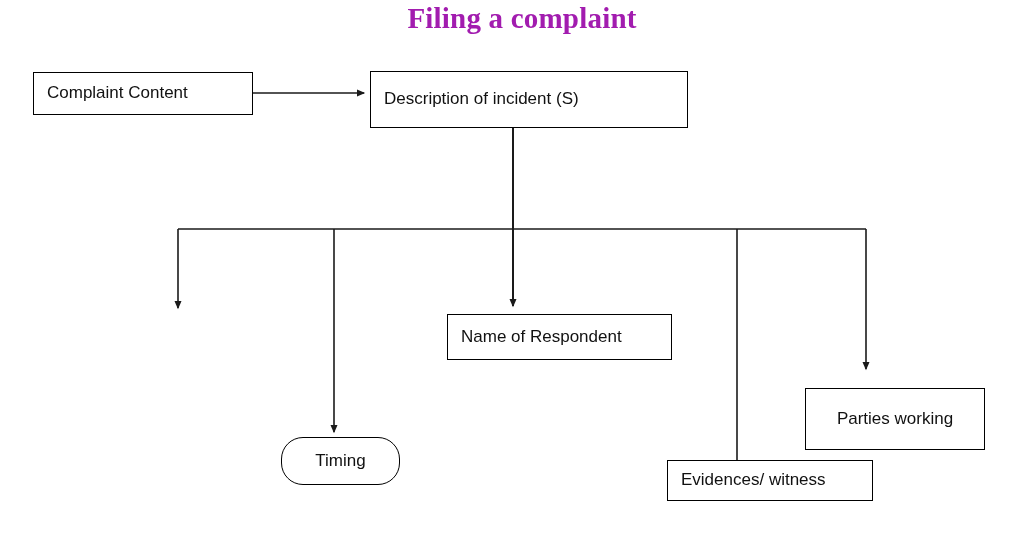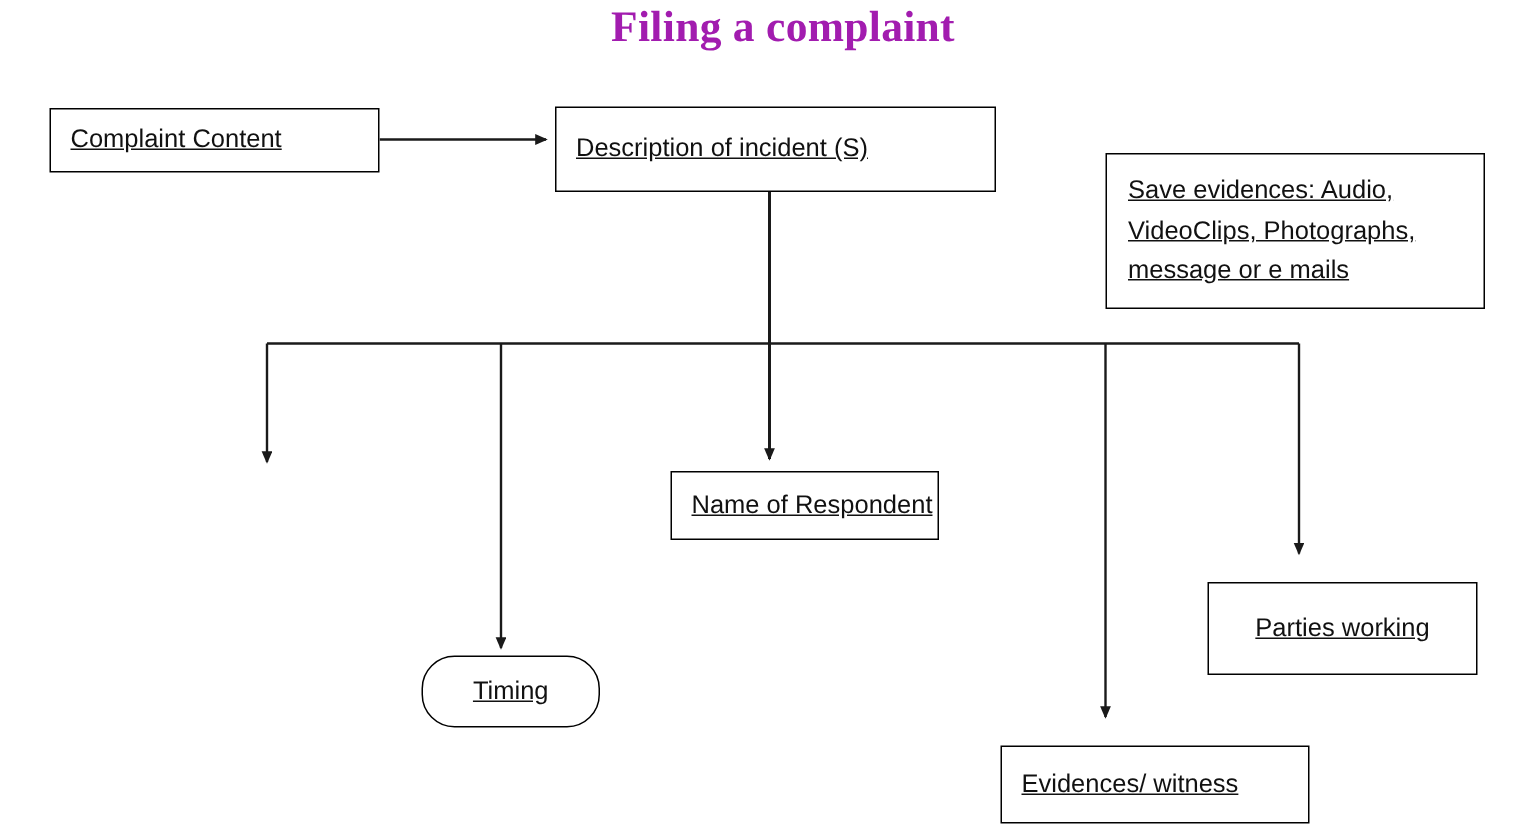--- a/index.html
+++ b/index.html
@@ -44,21 +44,20 @@
     color: #111111;
     font-size: 17px;
     line-height: 1.55;
     display: flex;
     align-items: center;
     overflow: hidden;
   }
   .node .txt {
     display: block;
     width: 100%;
-    text-decoration: underline;
   }
   .pad-left .txt { padding-left: 13px; text-align: left; }
   .pad-center .txt { text-align: center; }
   .multiline { align-items: center; }
   .multiline .txt { padding-left: 14px; text-align: left; }
   .ln { display: block; }
 </style>
 </head>
 <body>
 
@@ -99,42 +98,35 @@
 
     <g>
       <line x1="866" y1="229" x2="866" y2="369" stroke="#1a1a1a" stroke-width="1.6" marker-end="url(#arrow)"></line>
     </g>
   </svg>
 
   <div class="node pad-left" style="left:33px; top:72px; width:220px; height:43px;">
     <span class="txt">Complaint Content</span>
   </div>
 
-  <div class="node pad-left" style="left:370px; top:71px; width:294px; height:57px;">
+  <div class="node pad-left" style="left:370px; top:71px; width:318px; height:57px;">
     <span class="txt">Description of incident (S)</span>
   </div>
 
-  <div class="node multiline" style="left:737px; top:102px; width:253px; height:104px;">
-    <span class="txt">
-      <span class="ln">Save evidences: Audio,</span>
-      <span class="ln">VideoClips, Photographs,</span>
-      <span class="ln">message or e mails</span>
-    </span>
-  </div>
 
 
   <div class="node pad-center" style="left:281px; top:437px; width:119px; height:48px;border-radius:22px;">
     <span class="txt">Timing</span>
   </div>
 
-  <div class="node pad-left" style="left:447px; top:314px; width:179px; height:46px;">
+  <div class="node pad-left" style="left:447px; top:314px; width:225px; height:46px;">
     <span class="txt">Name of Respondent</span>
   </div>
 
-  <div class="node pad-left" style="left:667px; top:497px; width:206px; height:52px;">
+  <div class="node pad-left" style="left:667px; top:460px; width:206px; height:41px;">
     <span class="txt">Evidences/ witness</span>
   </div>
 
   <div class="node pad-center" style="left:805px; top:388px; width:180px; height:62px;justify-content:center;">
     <span class="txt">
       <span class="ln">Parties working</span>
     </span>
   </div>
 
 </div>

